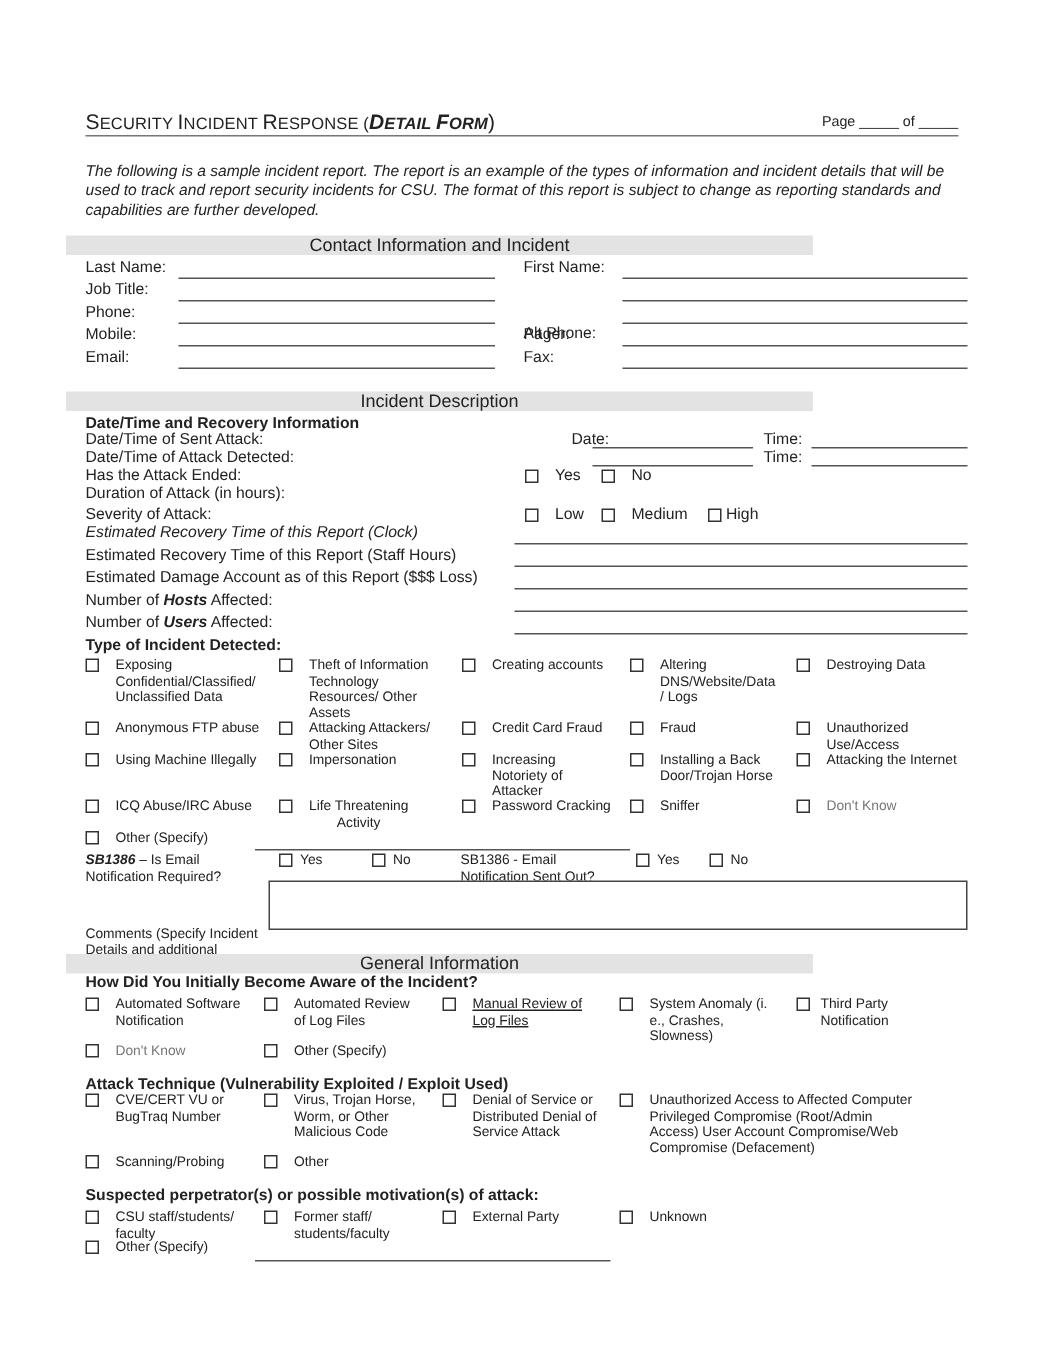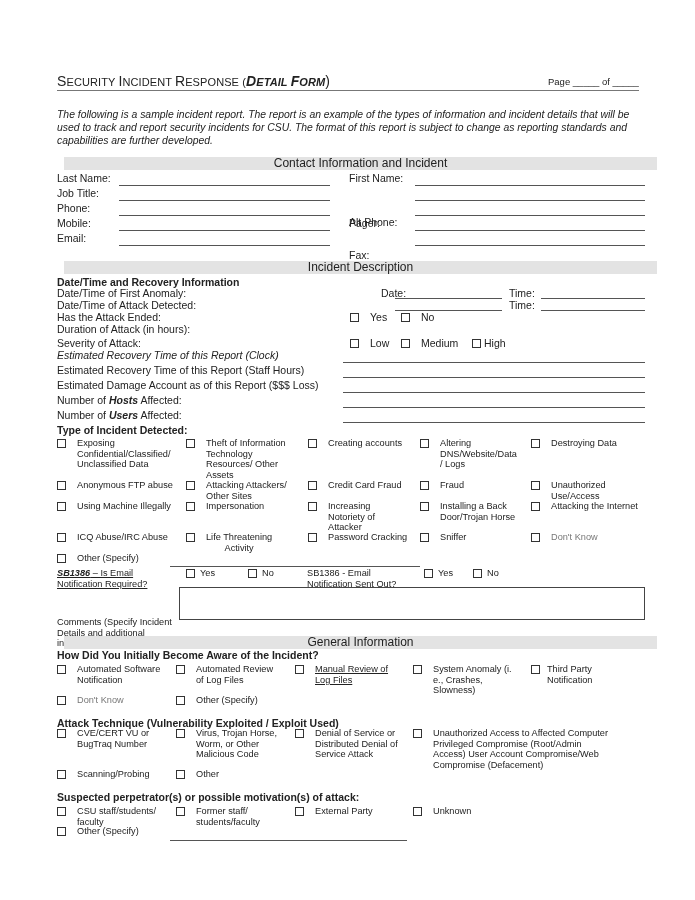--- a/index.html
+++ b/index.html
@@ -8,21 +8,21 @@
   .t { position:absolute; font-size:10.5px; line-height:11px; white-space:nowrap; color:#222; }
   .s { position:absolute; font-size:9.2px; line-height:10.5px; color:#222; }
   .b { font-weight:bold; }
   .grey { color:#777; }
   .title { position:absolute; left:57px; top:73px; font-size:14px; letter-spacing:0.1px; color:#222; }
   .title .sc { font-size:11px; }
   .title .em { font-weight:bold; font-style:italic; }
   .pageno { position:absolute; left:548px; top:76px; font-size:9.5px; color:#222; }
   .rule { position:absolute; left:57px; width:582px; height:1px; background:#777; top:90px; }
   .intro { position:absolute; left:57px; top:108px; width:590px; font-size:10.4px; line-height:13px; font-style:italic; color:#222; }
-  .band { position:absolute; left:64px; width:593px; height:13px; background:#e3e3e3; text-align:center;
+  .band { position:absolute; left:44px; width:498px; height:13px; background:#e3e3e3; text-align:center;
           font-size:12px; line-height:13px; color:#222; }
   .ln { position:absolute; height:1px; background:#555; }
   .cb { position:absolute; width:7px; height:7px; border:1px solid #333; background:#fff; }
   .cbox { position:absolute; left:179px; top:587px; width:464px; height:31px; border:1px solid #444; background:#fff; }
 </style>
 </head>
 <body>
 
 <div class="title"><span>S</span><span class="sc">ECURITY </span><span>I</span><span class="sc">NCIDENT </span><span>R</span><span class="sc">ESPONSE (</span><span class="em">D</span><span class="em sc">ETAIL </span><span class="em">F</span><span class="em sc">ORM</span><span>)</span></div>
 <div class="pageno">Page _____ of _____</div>
@@ -46,27 +46,27 @@
 <div class="t" style="left:349px;top:217px;text-align:center;">Alt Phone:</div>
 <div class="ln" style="left:415px;top:215px;width:230px;"></div>
 
 <div class="t" style="left:57px;top:218px;">Mobile:</div>
 <div class="ln" style="left:119px;top:230px;width:211px;"></div>
 <div class="t" style="left:349px;top:218px;">Pager:</div>
 <div class="ln" style="left:415px;top:230px;width:230px;"></div>
 
 <div class="t" style="left:57px;top:233px;">Email:</div>
 <div class="ln" style="left:119px;top:245px;width:211px;"></div>
-<div class="t" style="left:349px;top:250px;">Fax:</div>
+<div class="t" style="left:349px;top:233px;">Fax:</div>
 <div class="ln" style="left:415px;top:245px;width:230px;"></div>
 
 <div class="band" style="top:261px;">Incident Description</div>
 
 <div class="t b" style="left:57px;top:277px;">Date/Time and Recovery Information</div>
-<div class="t" style="left:57px;top:288px;">Date/Time of First Anomaly:</div>
+<div class="t" style="left:57px;top:288px;">Date/Time of Sent Attack:</div>
 <div class="t" style="left:349px;top:288px;padding-left:32px;">Date:</div>
 <div class="ln" style="left:395px;top:298px;width:107px;"></div>
 <div class="t" style="left:509px;top:288px;">Time:</div>
 <div class="ln" style="left:541px;top:298px;width:104px;"></div>
 
 <div class="t" style="left:57px;top:300px;">Date/Time of Attack Detected:</div>
 <div class="ln" style="left:395px;top:310px;width:107px;"></div>
 <div class="t" style="left:509px;top:300px;">Time:</div>
 <div class="ln" style="left:541px;top:310px;width:104px;"></div>
 
@@ -137,21 +137,21 @@
     <div class="cb" style="left: 308px; top: 533px;"></div>
     <div class="s" style="left: 328px; top: 532px;"><span>Password Cracking</span></div>
     <div class="cb" style="left: 420px; top: 533px;"></div>
     <div class="s" style="left: 440px; top: 532px;"><span>Sniffer</span></div>
     <div class="cb" style="left: 531px; top: 533px;"></div>
     <div class="s grey" style="left: 551px; top: 532px;"><span>Don't Know</span></div>
     <div class="cb" style="left: 57px; top: 554px;"></div>
     <div class="s" style="left: 77px; top: 553px;"><span>Other (Specify)</span></div>
   </div>
 
-<div class="s" style="left:57px;top:568px;text-decoration:underline;"><b><i>SB1386</i></b><span> – Is Email</span><br><span>Notification Required?</span></div>
+<div class="s" style="left:57px;top:568px;"><b><i>SB1386</i></b><span> – Is Email</span><br><span>Notification Required?</span></div>
 <div class="ln" style="left:170px;top:566px;width:250px;"></div>
 <div class="cb" style="left:186px;top:569px;"></div>
 <div class="s" style="left:200px;top:568px;">Yes</div>
 <div class="cb" style="left:248px;top:569px;"></div>
 <div class="s" style="left:262px;top:568px;">No</div>
 <div class="s" style="left:307px;top:568px;"><span>SB1386 - Email</span><br><span>Notification Sent Out?</span></div>
 <div class="cb" style="left:424px;top:569px;"></div>
 <div class="s" style="left:438px;top:568px;">Yes</div>
 <div class="cb" style="left:473px;top:569px;"></div>
 <div class="s" style="left:487px;top:568px;">No</div>

